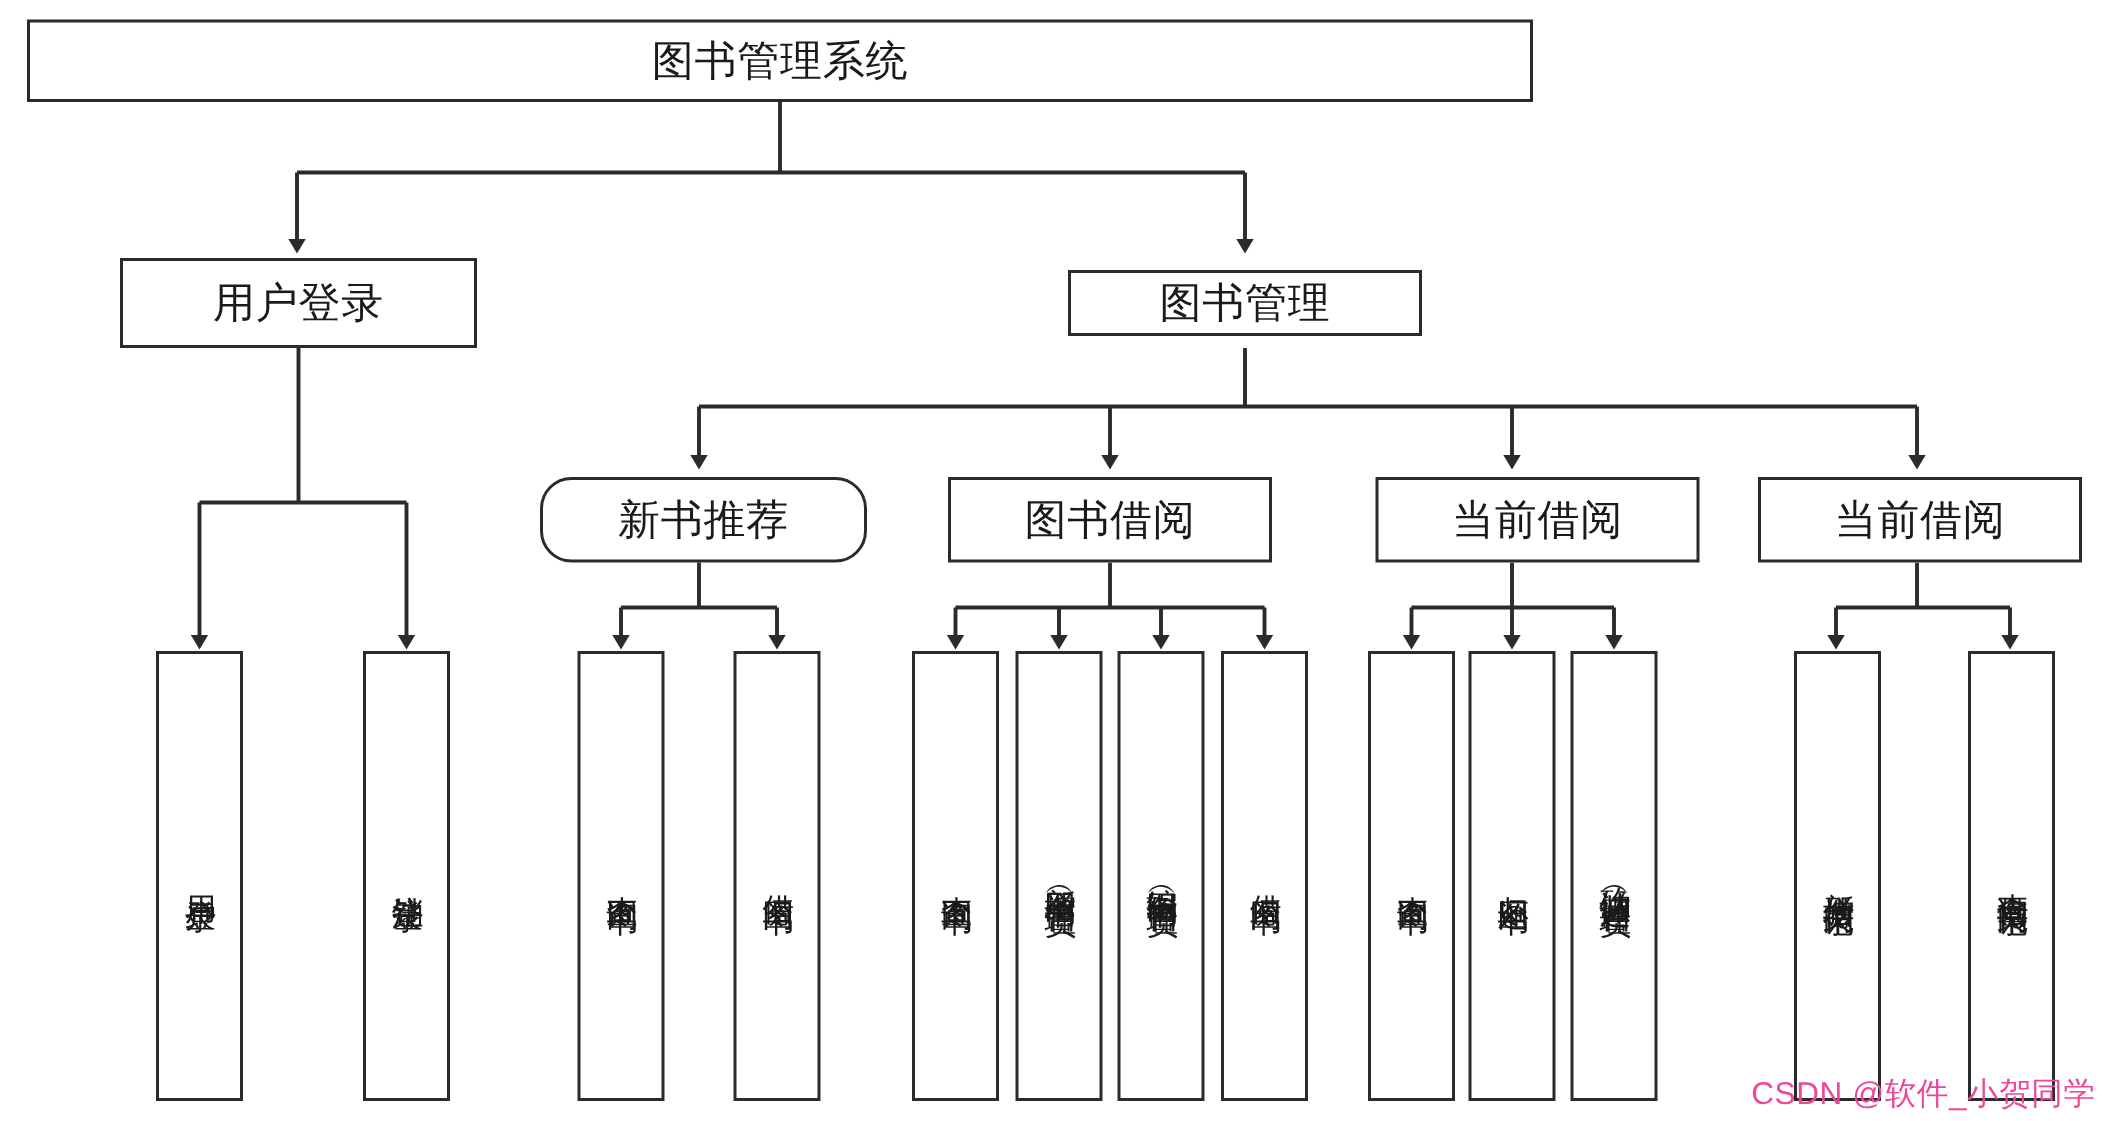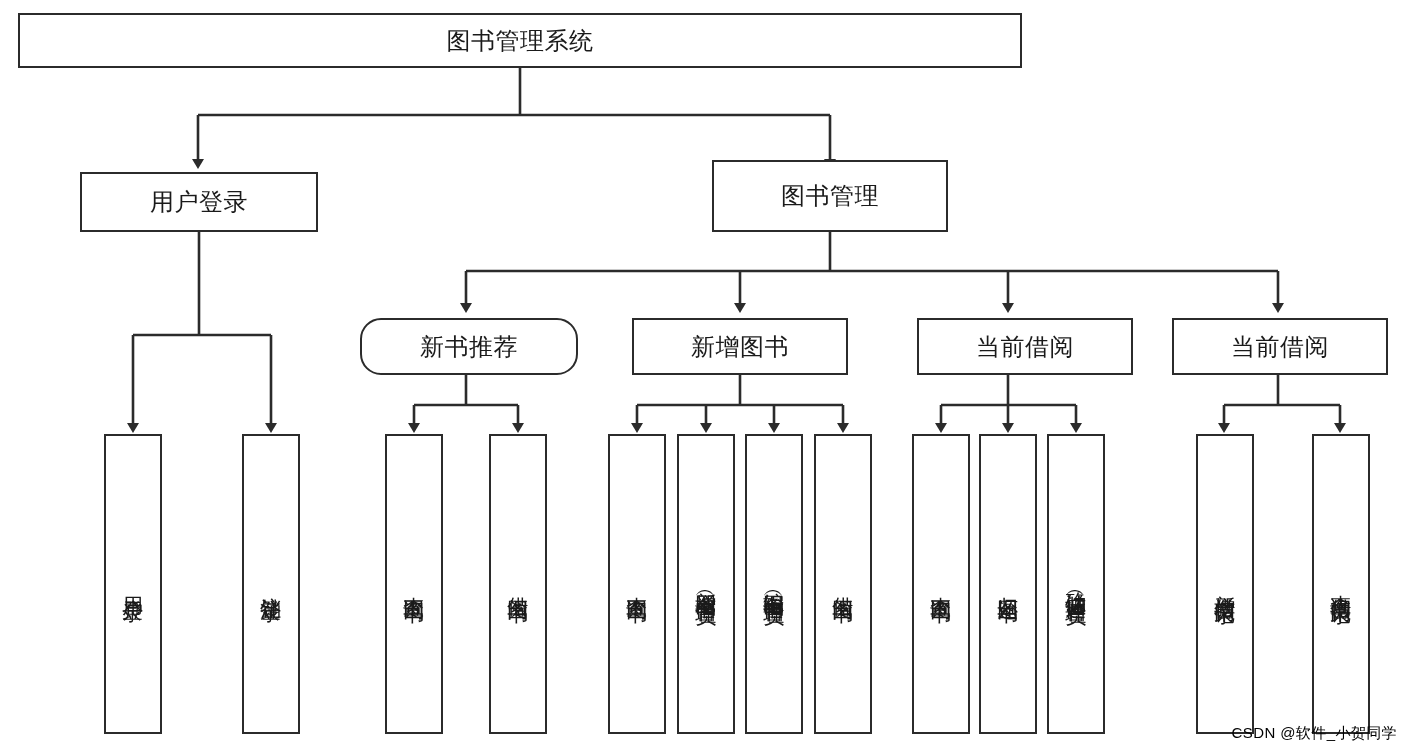--- a/index.html
+++ b/index.html
@@ -38,43 +38,43 @@
     z-index: 2;
   }
   .node .lbl {
     display: block;
     text-align: center;
     line-height: 1.0;
     white-space: nowrap;
   }
   
   .node.horiz .lbl {
-    font-size: 24px;
+    font-size: 28px;
     letter-spacing: 0.5px;
   }
   
   .node.vert {
     align-items: center;
     justify-content: center;
   }
   .node.vert .lbl {
     writing-mode: vertical-rl;
     text-orientation: upright;
     font-size: 21px;
     line-height: 1.22;
     letter-spacing: 2px;
     white-space: nowrap;
     max-height: 100%;
   }
   .watermark {
     position: absolute;
     right: 8px;
     bottom: 4px;
-    font-size: 15px;
-    color: #000000;
+    font-size: 21px;
+    color: #ec4899;
     z-index: 5;
     white-space: nowrap;
     letter-spacing: 0.4px;
   }
 </style>
 </head>
 <body>
 
 <div id="canvas">
 
@@ -129,30 +129,30 @@
   </svg>
 
   <div class="node horiz" style="left:18px; top:13px; width:1004px; height:55px;">
     <span class="lbl">图书管理系统</span>
   </div>
 
   <div class="node horiz" style="left:80px; top:172px; width:238px; height:60px;">
     <span class="lbl">用户登录</span>
   </div>
 
-  <div class="node horiz" style="left:712px; top:160px; width:236px; height:72px;">
+  <div class="node horiz" style="left:712px; top:180px; width:236px; height:44px;">
     <span class="lbl">图书管理</span>
   </div>
 
   <div class="node horiz" style="left:360px; top:318px; width:218px; height:57px;border-radius:21px;">
     <span class="lbl">新书推荐</span>
   </div>
 
   <div class="node horiz" style="left:632px; top:318px; width:216px; height:57px;">
-    <span class="lbl">新增图书</span>
+    <span class="lbl">图书借阅</span>
   </div>
 
   <div class="node horiz" style="left:902px; top:318px; width:216px; height:57px;margin-left:15px;">
     <span class="lbl">当前借阅</span>
   </div>
 
   <div class="node horiz" style="left:1172px; top:318px; width:216px; height:57px;">
     <span class="lbl">当前借阅</span>
   </div>
 

